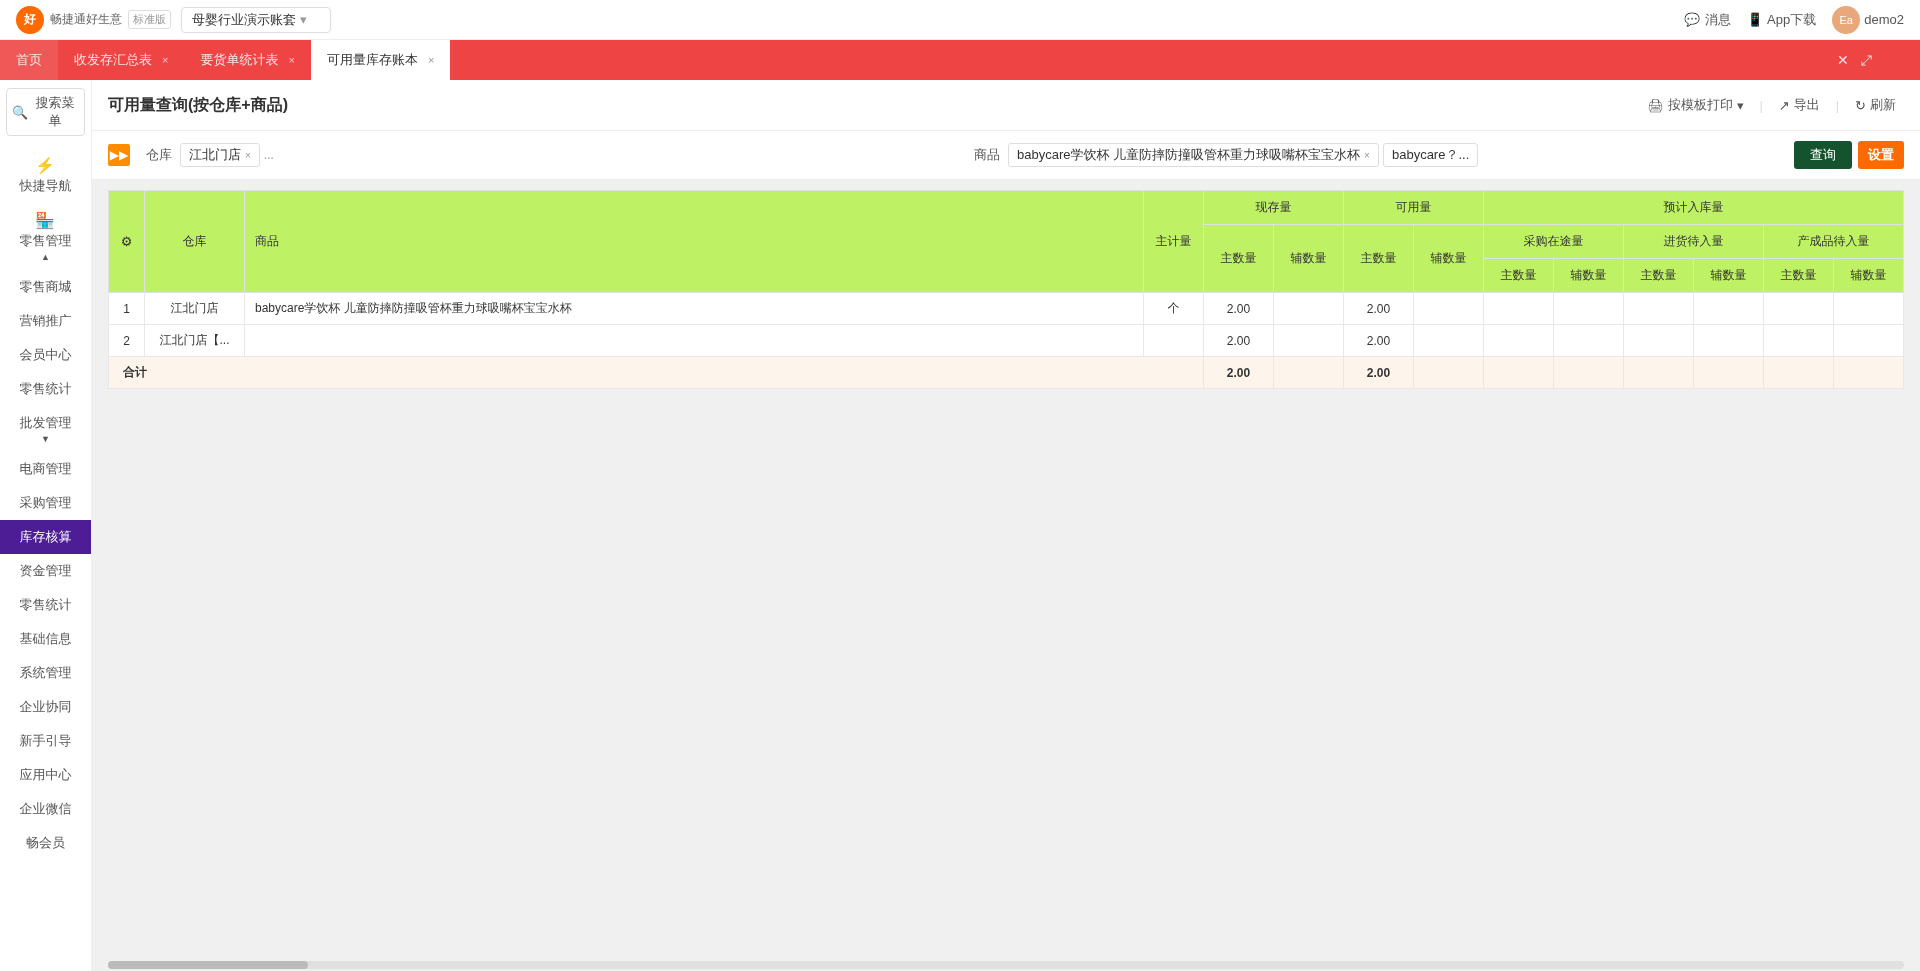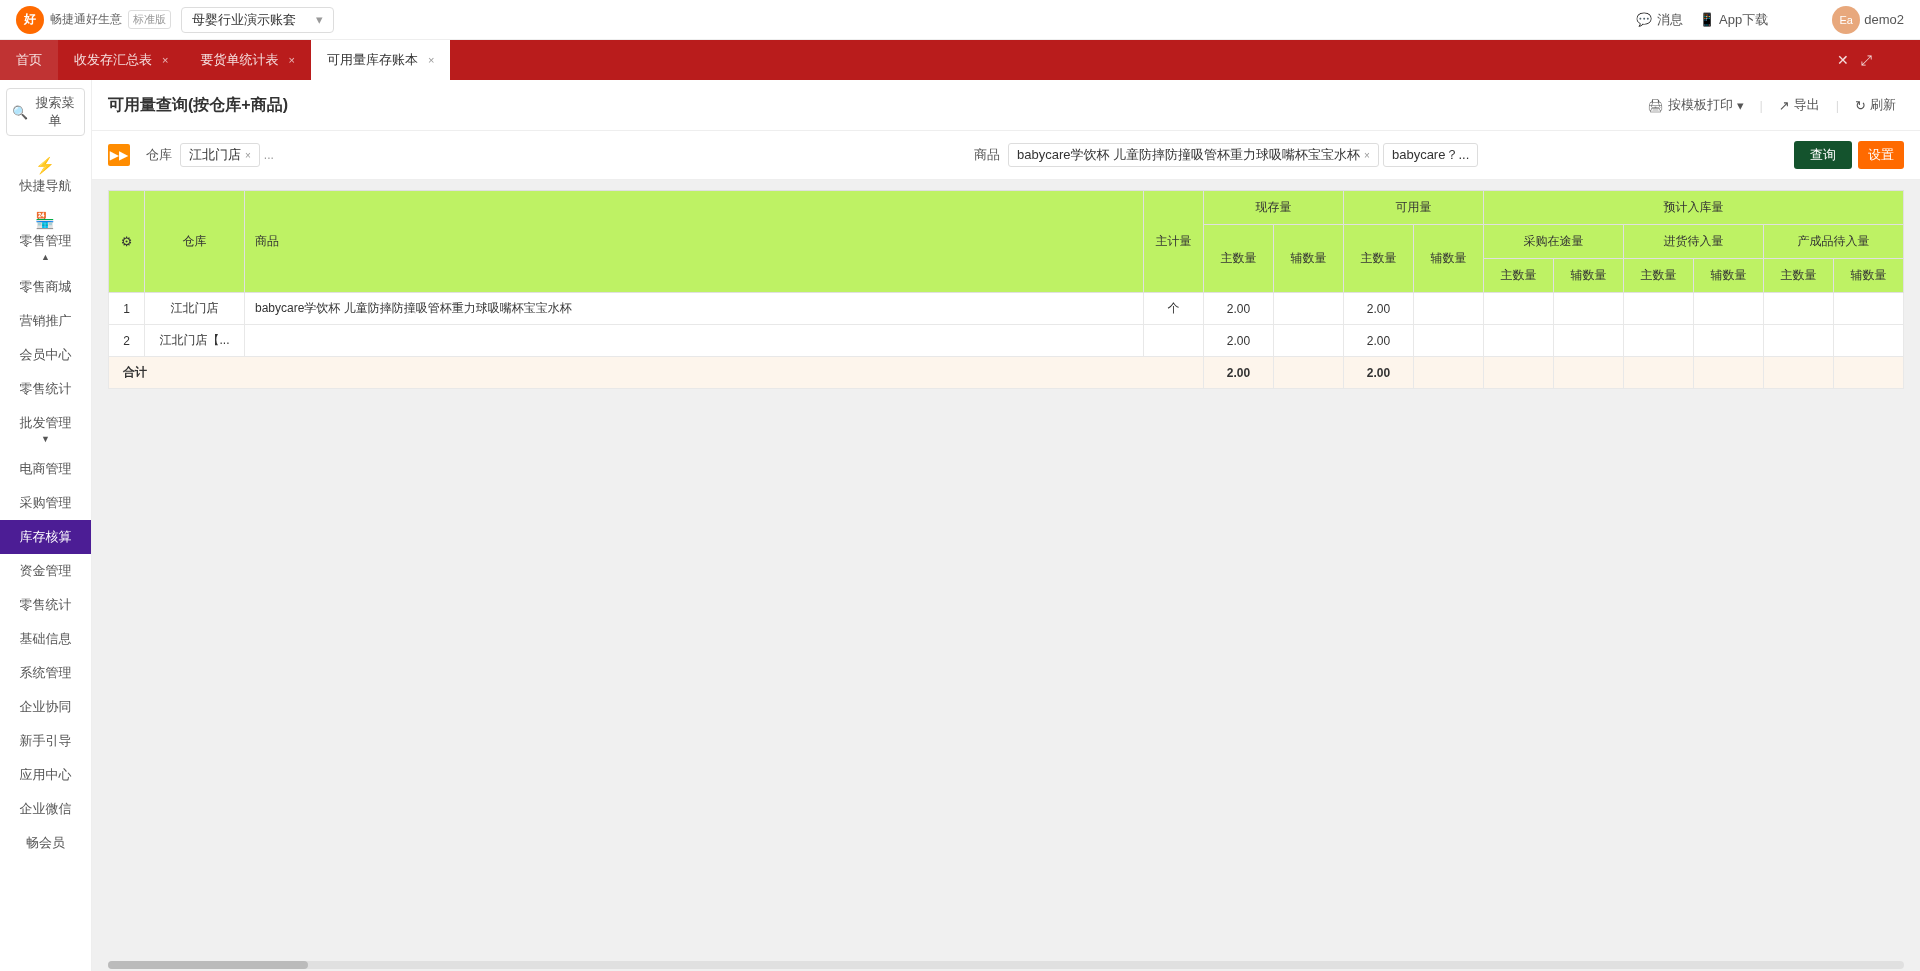--- a/index.html
+++ b/index.html
@@ -14,31 +14,31 @@
       justify-content: space-between;
       padding: 0 16px;
       border-bottom: 1px solid #eee;
       flex-shrink: 0;
     }
     .top-bar-left { display: flex; align-items: center; gap: 10px; }
     .logo-area { display: flex; align-items: center; gap: 6px; }
     .logo-icon { width: 28px; height: 28px; background: #ff6a00; border-radius: 50%; display: flex; align-items: center; justify-content: center; color: white; font-size: 12px; font-weight: bold; }
     .logo-text { font-size: 12px; color: #666; }
     .template-badge { font-size: 11px; color: #999; border: 1px solid #ddd; border-radius: 3px; padding: 1px 4px; }
-    .industry-selector { display: flex; align-items: center; gap: 20px; color: #333; font-size: 13px; cursor: pointer; border: 1px solid #ddd; border-radius: 4px; padding: 3px 10px; background: #fff; min-width: 150px; }
+    .industry-selector { display: flex; align-items: center; gap: 4px; color: #333; font-size: 13px; cursor: pointer; border: 1px solid #ddd; border-radius: 4px; padding: 3px 10px; background: #fff; min-width: 150px; }
     .industry-selector .chevron { color: #999; }
 
     .top-bar-right { display: flex; align-items: center; gap: 16px; }
     .top-right-item { display: flex; align-items: center; gap: 4px; color: #555; cursor: pointer; font-size: 13px; }
-    .avatar { width: 28px; height: 28px; border-radius: 50%; background: #e8a87c; display: flex; align-items: center; justify-content: center; color: white; font-size: 11px; overflow: hidden; margin-left: 48px; }
+    .avatar { width: 28px; height: 28px; border-radius: 50%; background: #e8a87c; display: flex; align-items: center; justify-content: center; color: white; font-size: 11px; overflow: hidden; }
 
     
     .nav-tabs {
       height: 40px;
-      background: #b91c1c;
+      background: #ef4444;
       display: flex;
       align-items: stretch;
       flex-shrink: 0;
       padding-right: 40px;
     }
     .nav-tab {
       display: flex; align-items: center; padding: 0 16px; color: rgba(255,255,255,0.85); cursor: pointer; font-size: 13px; gap: 6px; position: relative; white-space: nowrap;
     }
     .nav-tab.active { background: #fff; color: #333; }
     .nav-tab .close-x { color: rgba(255,255,255,0.7); font-size: 11px; cursor: pointer; margin-left: 4px; }
@@ -78,21 +78,21 @@
     
     .filter-area { background: #fff; padding: 10px 16px; border-bottom: 1px solid #eee; display: flex; align-items: center; gap: 8px; flex-shrink: 0; }
     .filter-expand-btn { width: 22px; height: 22px; background: #ff8c00; color: white; border: none; cursor: pointer; border-radius: 2px; display: flex; align-items: center; justify-content: center; font-size: 12px; }
     .filter-label { color: #555; font-size: 13px; white-space: nowrap; margin-left: 8px; }
     .filter-tags { display: flex; align-items: center; gap: 4px; flex: 1; }
     .filter-tag { background: #fff; border: 1px solid #ddd; border-radius: 3px; padding: 2px 8px; display: flex; align-items: center; gap: 4px; font-size: 12px; color: #333; }
     .filter-tag .tag-close { color: #999; cursor: pointer; font-size: 10px; }
     .filter-more { color: #999; font-size: 12px; cursor: pointer; }
     .filter-right { margin-left: auto; display: flex; align-items: center; gap: 6px; }
     .btn-query { background: #14532d; color: white; border: none; border-radius: 3px; padding: 5px 16px; cursor: pointer; font-size: 13px; }
-    .btn-settings { background: #ff6a00; color: white; border: none; border-radius: 3px; padding: 5px 10px; cursor: pointer; font-size: 13px; }
+    .btn-settings { background: #ff6a00; color: white; border: none; border-radius: 3px; padding: 5px 10px; cursor: pointer; font-size: 13px; font-weight: bold; }
 
     
     .table-wrap { flex: 1; overflow: auto; padding: 10px 16px; background: #f0f0f0; }
     .data-table { width: 100%; border-collapse: collapse; background: #fff; }
     .data-table th { background: #bef264; border: 1px solid #e0e0e0; padding: 8px 10px; text-align: center; color: #333; font-weight: normal; font-size: 12px; white-space: nowrap; }
     .data-table td { border: 1px solid #e8e8e8; padding: 7px 10px; text-align: center; color: #333; font-size: 12px; }
     .data-table .col-product { text-align: left; }
     .data-table .total-row td { background: #fdf5ec; font-weight: bold; }
     .th-group-header { background: #f5f5f5; }
 

